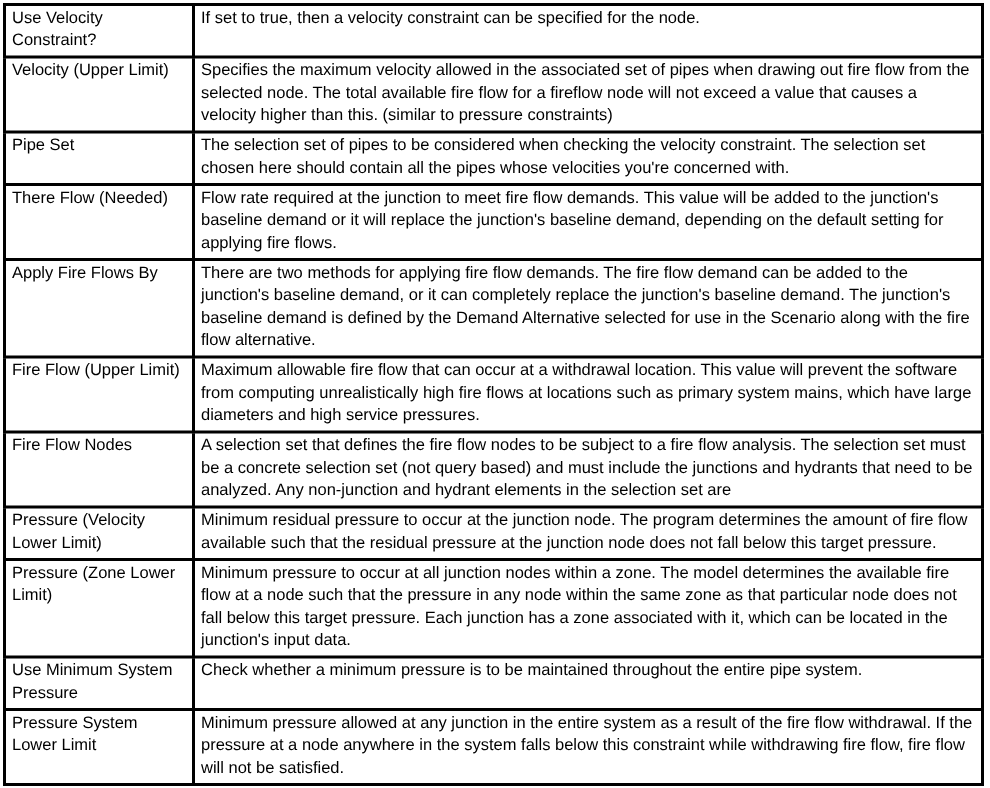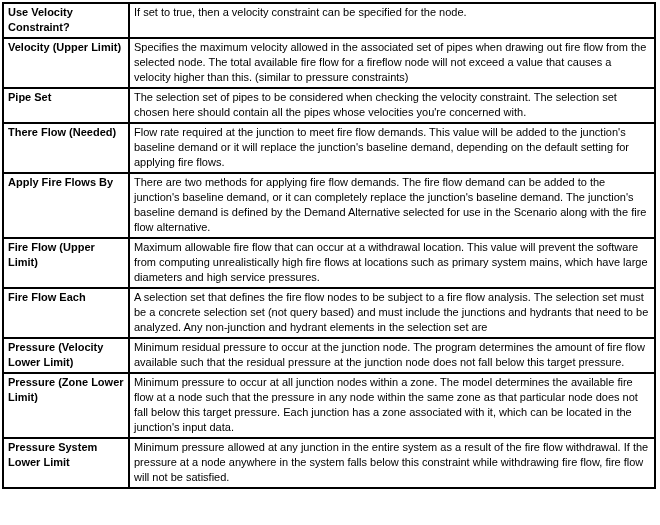--- a/index.html
+++ b/index.html
@@ -24,21 +24,21 @@
   table.def-table td {
     border: 2px solid #000000;
     vertical-align: top;
     padding: 1px 4px 2px 4px;
     font-size: 11px;
     line-height: 15px;
     word-wrap: break-word;
   }
   td.term {
     width: 116px;
-    font-weight: bold;
+    font-weight: normal;
     border-radius: 14px;
   }
   td.definition {
     width: auto;
   }
 </style>
 </head>
 <body>
 
 <table class="def-table">
@@ -61,29 +61,33 @@
     </tr>
     <tr>
       <td class="term">Apply Fire Flows By</td>
       <td class="definition">There are two methods for applying fire flow demands. The fire flow demand can be added to the junction's baseline demand, or it can completely replace the junction's baseline demand. The junction's baseline demand is defined by the Demand Alternative selected for use in the Scenario along with the fire flow alternative.</td>
     </tr>
     <tr>
       <td class="term">Fire Flow (Upper Limit)</td>
       <td class="definition">Maximum allowable fire flow that can occur at a withdrawal location. This value will prevent the software from computing unrealistically high fire flows at locations such as primary system mains, which have large diameters and high service pressures.</td>
     </tr>
     <tr>
-      <td class="term">Fire Flow Each</td>
+      <td class="term">Fire Flow Nodes</td>
       <td class="definition">A selection set that defines the fire flow nodes to be subject to a fire flow analysis. The selection set must be a concrete selection set (not query based) and must include the junctions and hydrants that need to be analyzed. Any non-junction and hydrant elements in the selection set are</td>
     </tr>
     <tr>
       <td class="term">Pressure (Velocity Lower Limit)</td>
       <td class="definition">Minimum residual pressure to occur at the junction node. The program determines the amount of fire flow available such that the residual pressure at the junction node does not fall below this target pressure.</td>
     </tr>
     <tr>
       <td class="term">Pressure (Zone Lower Limit)</td>
       <td class="definition">Minimum pressure to occur at all junction nodes within a zone. The model determines the available fire flow at a node such that the pressure in any node within the same zone as that particular node does not fall below this target pressure. Each junction has a zone associated with it, which can be located in the junction's input data.</td>
     </tr>
     <tr>
+      <td class="term">Use Minimum System Pressure</td>
+      <td class="definition">Check whether a minimum pressure is to be maintained throughout the entire pipe system.</td>
+    </tr>
+    <tr>
       <td class="term">Pressure System Lower Limit</td>
       <td class="definition">Minimum pressure allowed at any junction in the entire system as a result of the fire flow withdrawal. If the pressure at a node anywhere in the system falls below this constraint while withdrawing fire flow, fire flow will not be satisfied.</td>
     </tr>
   </tbody>
 </table>
 
 </body></html>

